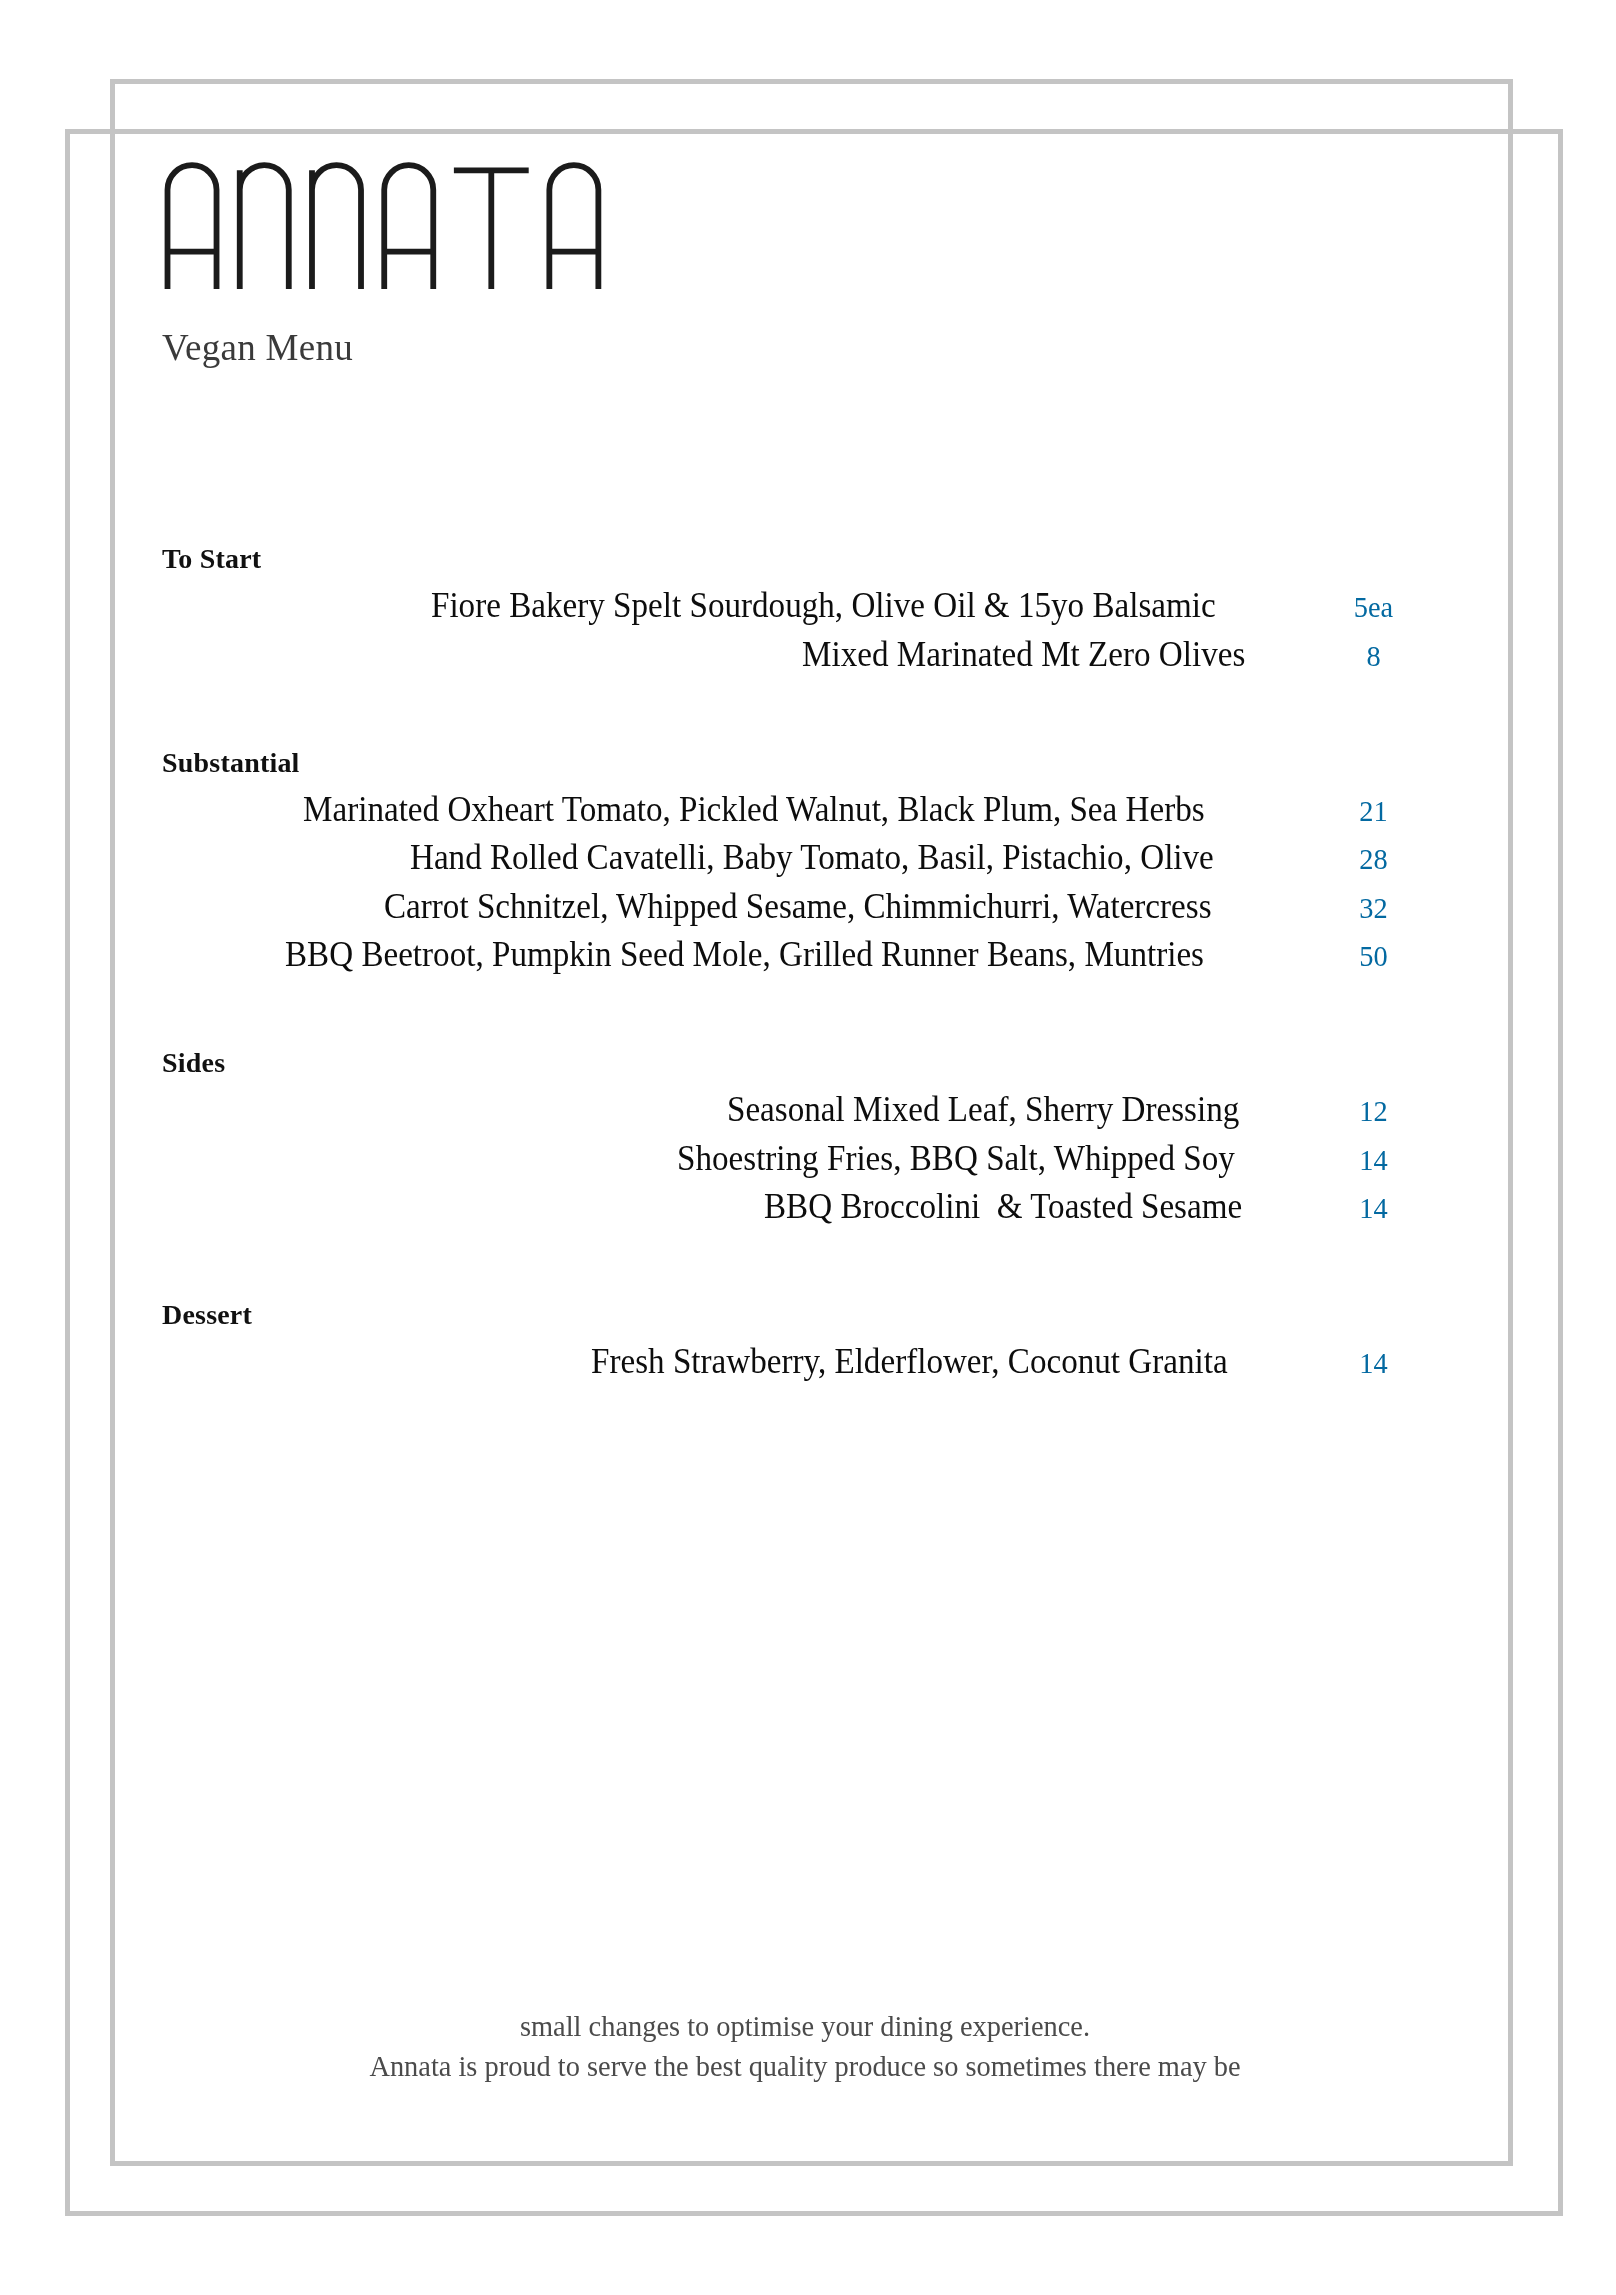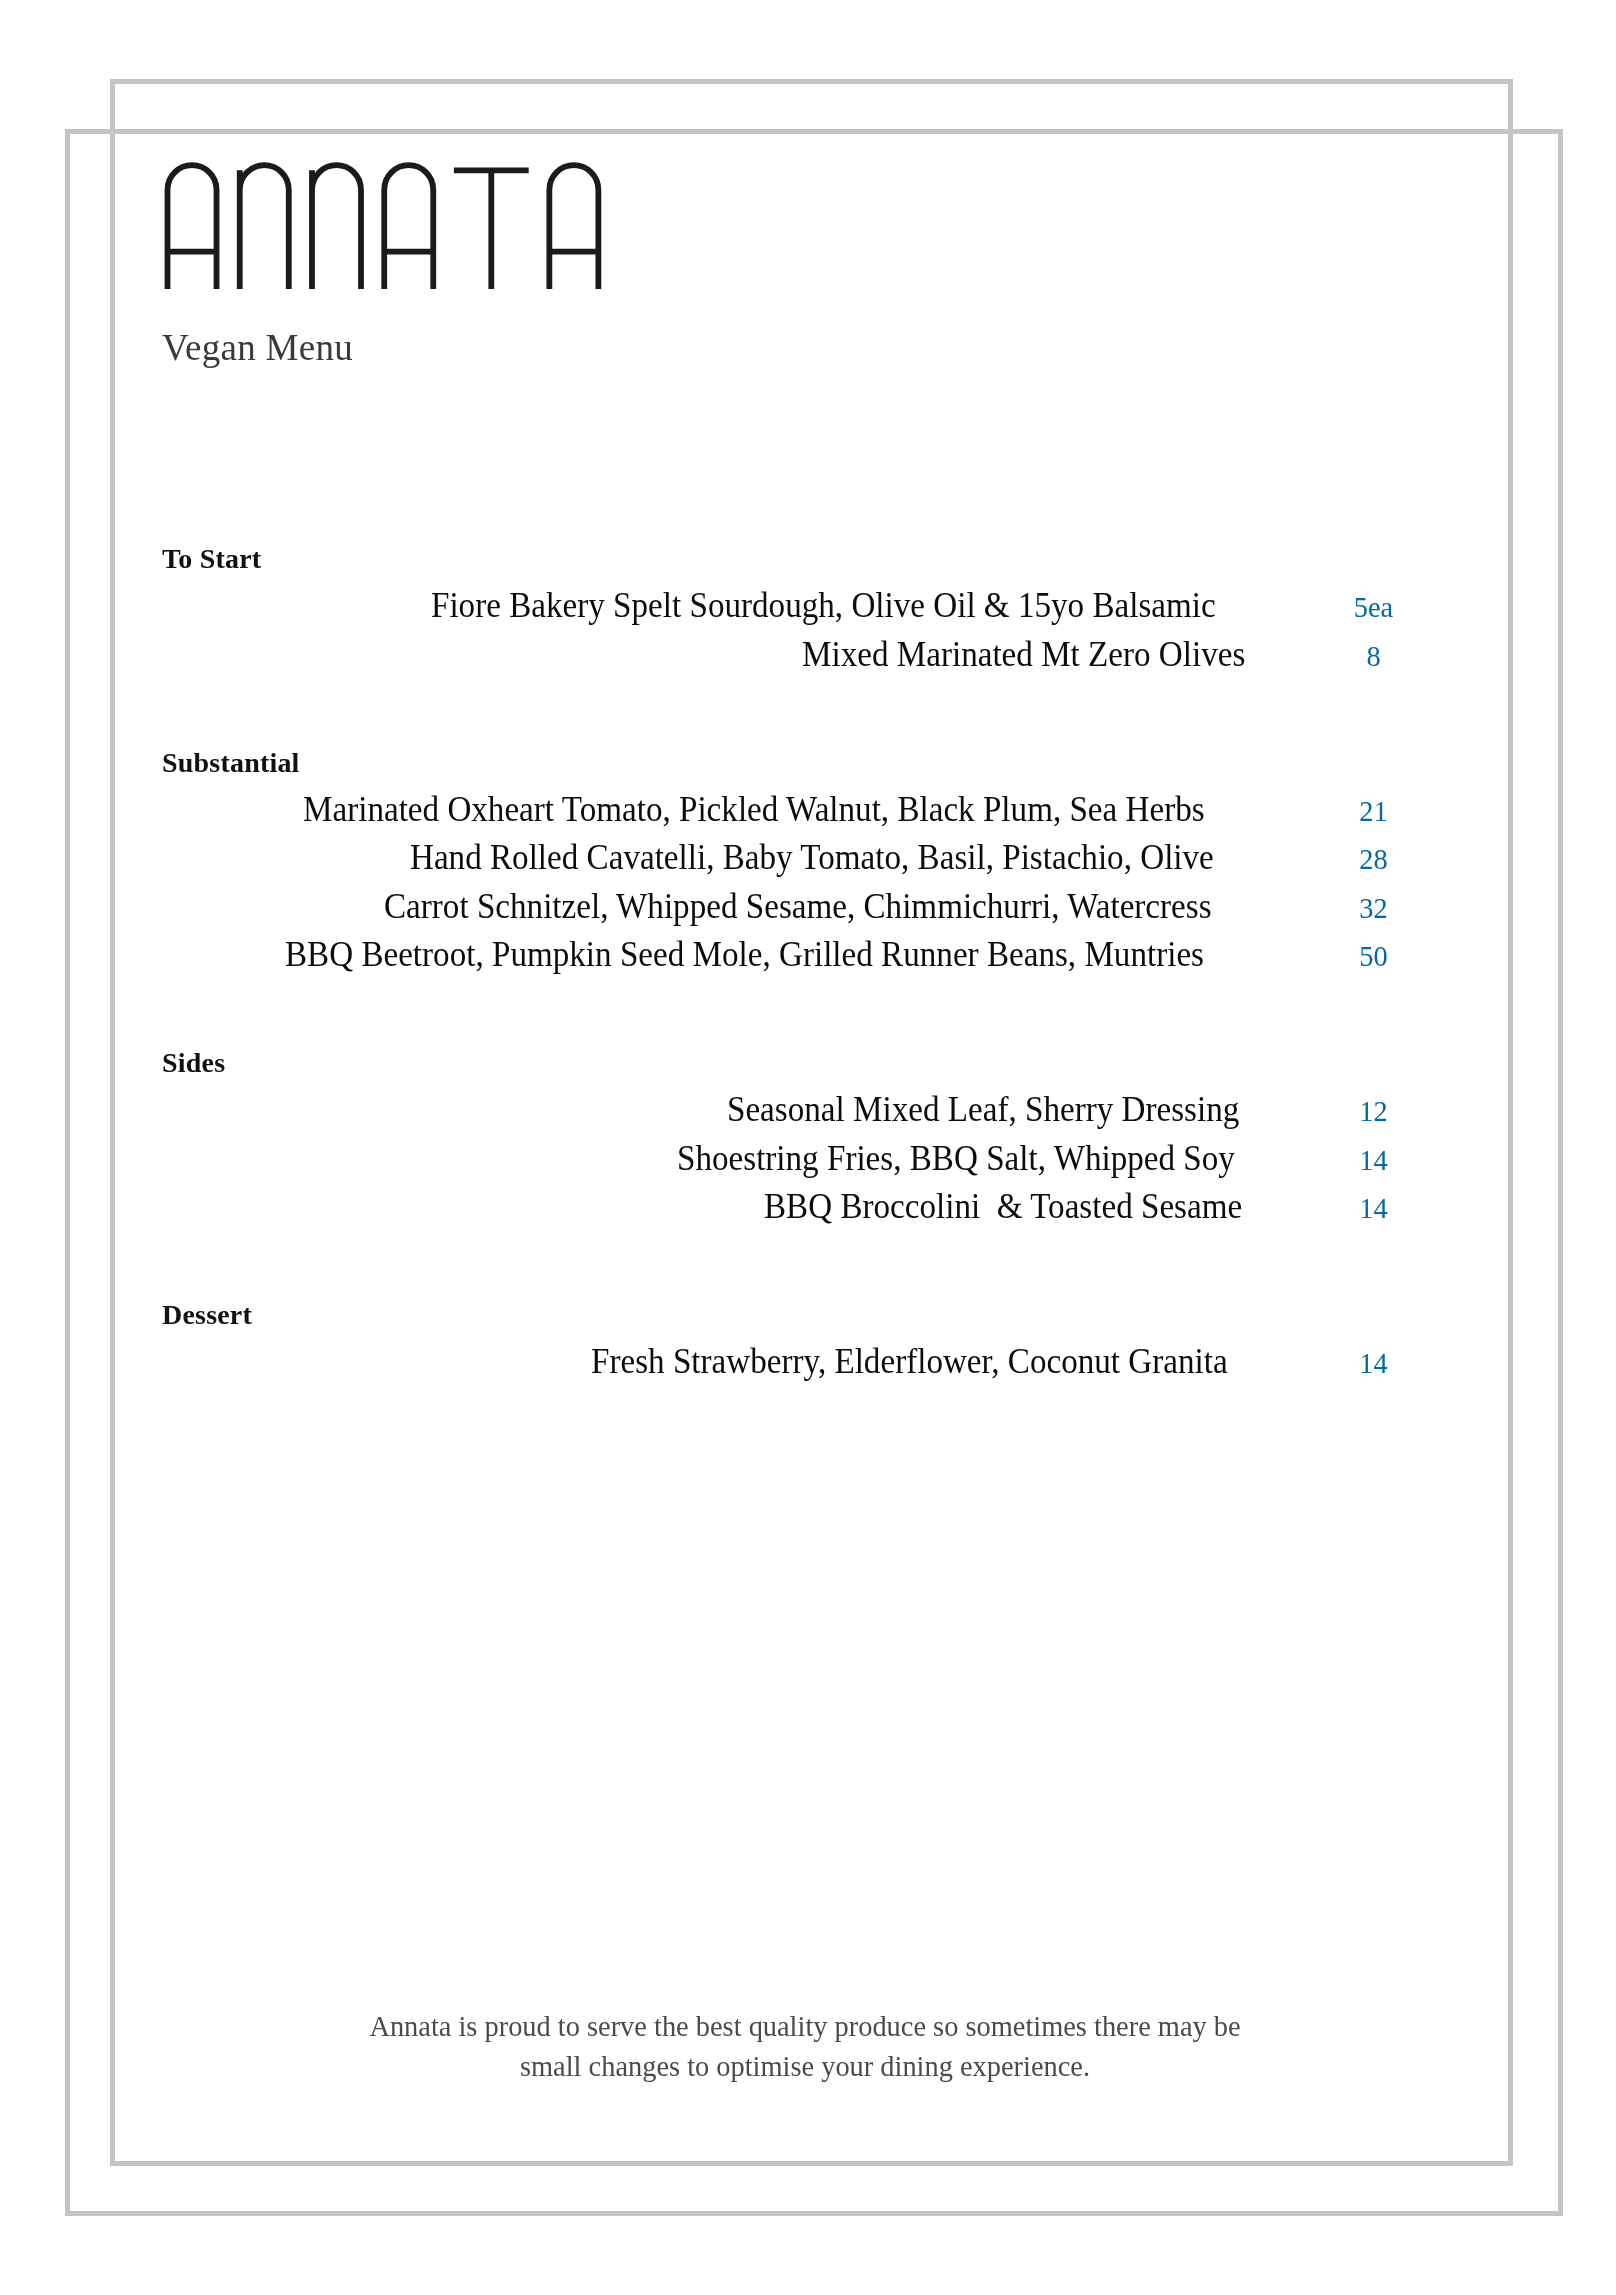--- a/index.html
+++ b/index.html
@@ -196,16 +196,16 @@
     <div class="section-title">Dessert</div>
     <div class="item">
       <span class="item-name">Fresh Strawberry, Elderflower, Coconut Granita</span>
       <span class="item-price">14</span>
     </div>
   </div>
 
 </div>
 
 <div class="footer">
+  <span class="footer-line">small changes to optimise your dining experience.</span>
   <span class="footer-line">Annata is proud to serve the best quality produce so sometimes there may be</span>
-  <span class="footer-line">small changes to optimise your dining experience.</span>
 </div>
 
 
 </body></html>

